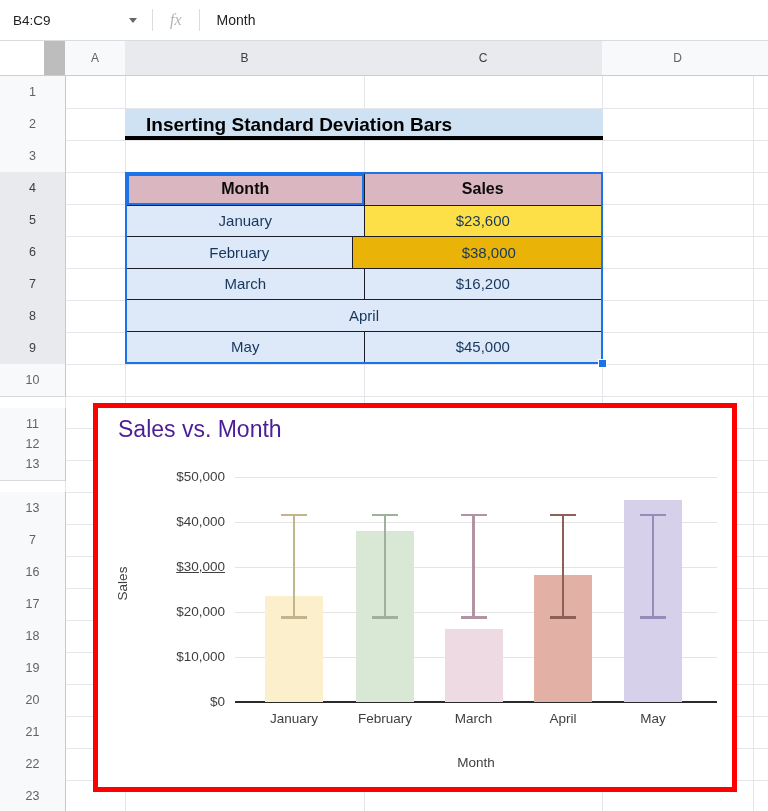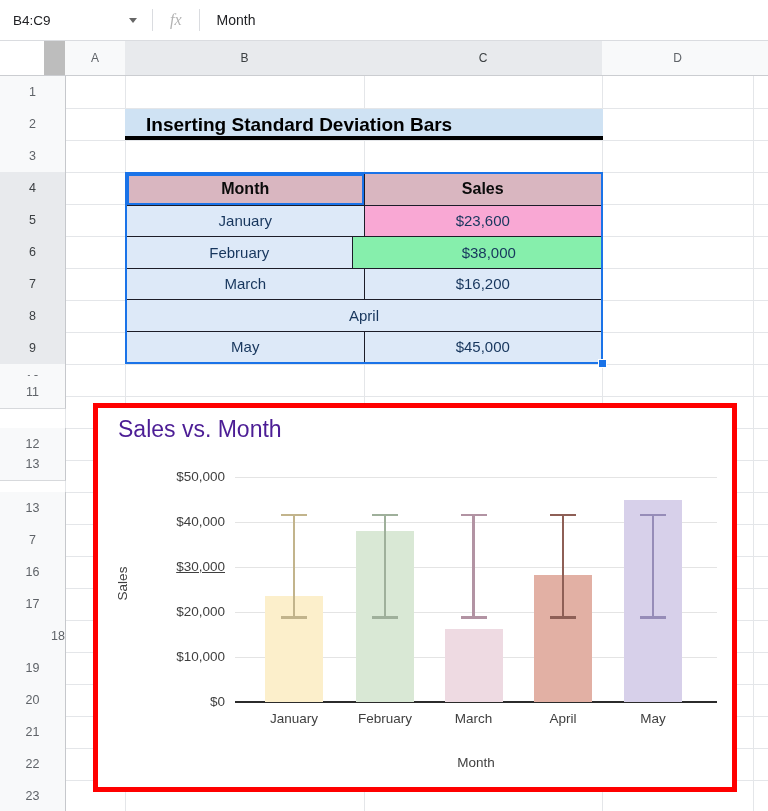--- a/index.html
+++ b/index.html
@@ -132,51 +132,51 @@
     <div class="rowhdr" style="position: absolute; left: 0px; top: 76px; width: 65px; height: 32px; line-height: 32px; z-index: 1;">1</div>
     <div class="rowhdr" style="position: absolute; left: 0px; top: 108px; width: 65px; height: 32px; line-height: 32px; z-index: 1;">2</div>
     <div class="rowhdr" style="position: absolute; left: 0px; top: 140px; width: 65px; height: 32px; line-height: 32px; z-index: 1;">3</div>
     <div class="rowhdr sel" style="position: absolute; left: 0px; top: 172px; width: 65px; height: 32px; line-height: 32px; z-index: 1;">4</div>
     <div class="rowhdr sel" style="position: absolute; left: 0px; top: 204px; width: 65px; height: 32px; line-height: 32px; z-index: 1;">5</div>
     <div class="rowhdr sel" style="position: absolute; left: 0px; top: 236px; width: 65px; height: 32px; line-height: 32px; z-index: 1;">6</div>
     <div class="rowhdr sel" style="position: absolute; left: 0px; top: 268px; width: 65px; height: 32px; line-height: 32px; z-index: 1;">7</div>
     <div class="rowhdr sel" style="position: absolute; left: 0px; top: 300px; width: 65px; height: 32px; line-height: 32px; z-index: 1;">8</div>
     <div class="rowhdr sel" style="position: absolute; left: 0px; top: 332px; width: 65px; height: 32px; line-height: 32px; z-index: 1;">9</div>
     <div class="rowhdr" style="position: absolute; left: 0px; top: 364px; width: 65px; height: 32px; line-height: 32px; z-index: 1;">10</div>
-    <div class="rowhdr" style="position: absolute; left: 0px; top: 376px; width: 65px; height: 32px; line-height: 32px; z-index: 1;">11</div>
+    <div class="rowhdr" style="position: absolute; left: 0px; top: 408px; width: 65px; height: 32px; line-height: 32px; z-index: 1;">11</div>
     <div class="rowhdr" style="position: absolute; left: 0px; top: 428px; width: 65px; height: 32px; line-height: 32px; z-index: 1;">12</div>
     <div class="rowhdr" style="position: absolute; left: 0px; top: 448px; width: 65px; height: 32px; line-height: 32px; z-index: 1;">13</div>
     <div class="rowhdr" style="position: absolute; left: 0px; top: 492px; width: 65px; height: 32px; line-height: 32px; z-index: 1;">13</div>
     <div class="rowhdr" style="position: absolute; left: 0px; top: 524px; width: 65px; height: 32px; line-height: 32px; z-index: 1;">7</div>
     <div class="rowhdr" style="position: absolute; left: 0px; top: 556px; width: 65px; height: 32px; line-height: 32px; z-index: 1;">16</div>
     <div class="rowhdr" style="position: absolute; left: 0px; top: 588px; width: 65px; height: 32px; line-height: 32px; z-index: 1;">17</div>
-    <div class="rowhdr" style="position: absolute; left: 0px; top: 620px; width: 65px; height: 32px; line-height: 32px; z-index: 1; text-align: right;">18</div>
+    <div class="rowhdr" style="position: absolute; left: 0px; top: 620px; width: 65px; height: 32px; line-height: 32px; z-index: 1;">18</div>
     <div class="rowhdr" style="position: absolute; left: 0px; top: 652px; width: 65px; height: 32px; line-height: 32px; z-index: 1;">19</div>
     <div class="rowhdr" style="position: absolute; left: 0px; top: 684px; width: 65px; height: 32px; line-height: 32px; z-index: 1;">20</div>
     <div class="rowhdr" style="position: absolute; left: 0px; top: 716px; width: 65px; height: 32px; line-height: 32px; z-index: 1;">21</div>
     <div class="rowhdr" style="position: absolute; left: 0px; top: 748px; width: 65px; height: 32px; line-height: 32px; z-index: 1;">22</div>
     <div class="rowhdr" style="position: absolute; left: 0px; top: 780px; width: 65px; height: 32px; line-height: 32px; z-index: 1;">23</div>
   </div>
 
 <div id="banner" class="abs" style="background: rgb(207, 226, 243);">
   <span>Inserting Standard Deviation Bars</span>
 </div>
 
 <div id="data-table" class="abs" style="border-color: rgb(26, 115, 232);">
     <div class="trow thead">
       <div class="tcell active" style="background: rgb(217, 182, 192);">Month</div>
       <div class="tcell" style="background: rgb(217, 182, 192);">Sales</div>
     </div>
     <div class="trow">
       <div class="tcell" style="background: rgb(221, 233, 248); color: rgb(23, 54, 93);">January</div>
-      <div class="tcell" style="background: #f9a8d4; color: rgb(23, 54, 93);">$23,600</div>
+      <div class="tcell" style="background: #fde047; color: rgb(23, 54, 93);">$23,600</div>
     </div>
     <div class="trow">
       <div class="tcell" style="background: rgb(221, 233, 248); color: rgb(23, 54, 93);">February</div>
-      <div class="tcell" style="background: #86efac; color: rgb(23, 54, 93); padding-left: 24px;">$38,000</div>
+      <div class="tcell" style="background: #eab308; color: rgb(23, 54, 93); padding-left: 24px;">$38,000</div>
     </div>
     <div class="trow">
       <div class="tcell" style="background: rgb(221, 233, 248); color: rgb(23, 54, 93);">March</div>
       <div class="tcell" style="background: rgb(221, 233, 248); color: rgb(23, 54, 93);">$16,200</div>
     </div>
     <div class="trow">
       <div class="tcell" style="background: rgb(221, 233, 248); color: rgb(23, 54, 93);">April</div>
     </div>
     <div class="trow">
       <div class="tcell" style="background: rgb(221, 233, 248); color: rgb(23, 54, 93);">May</div>

